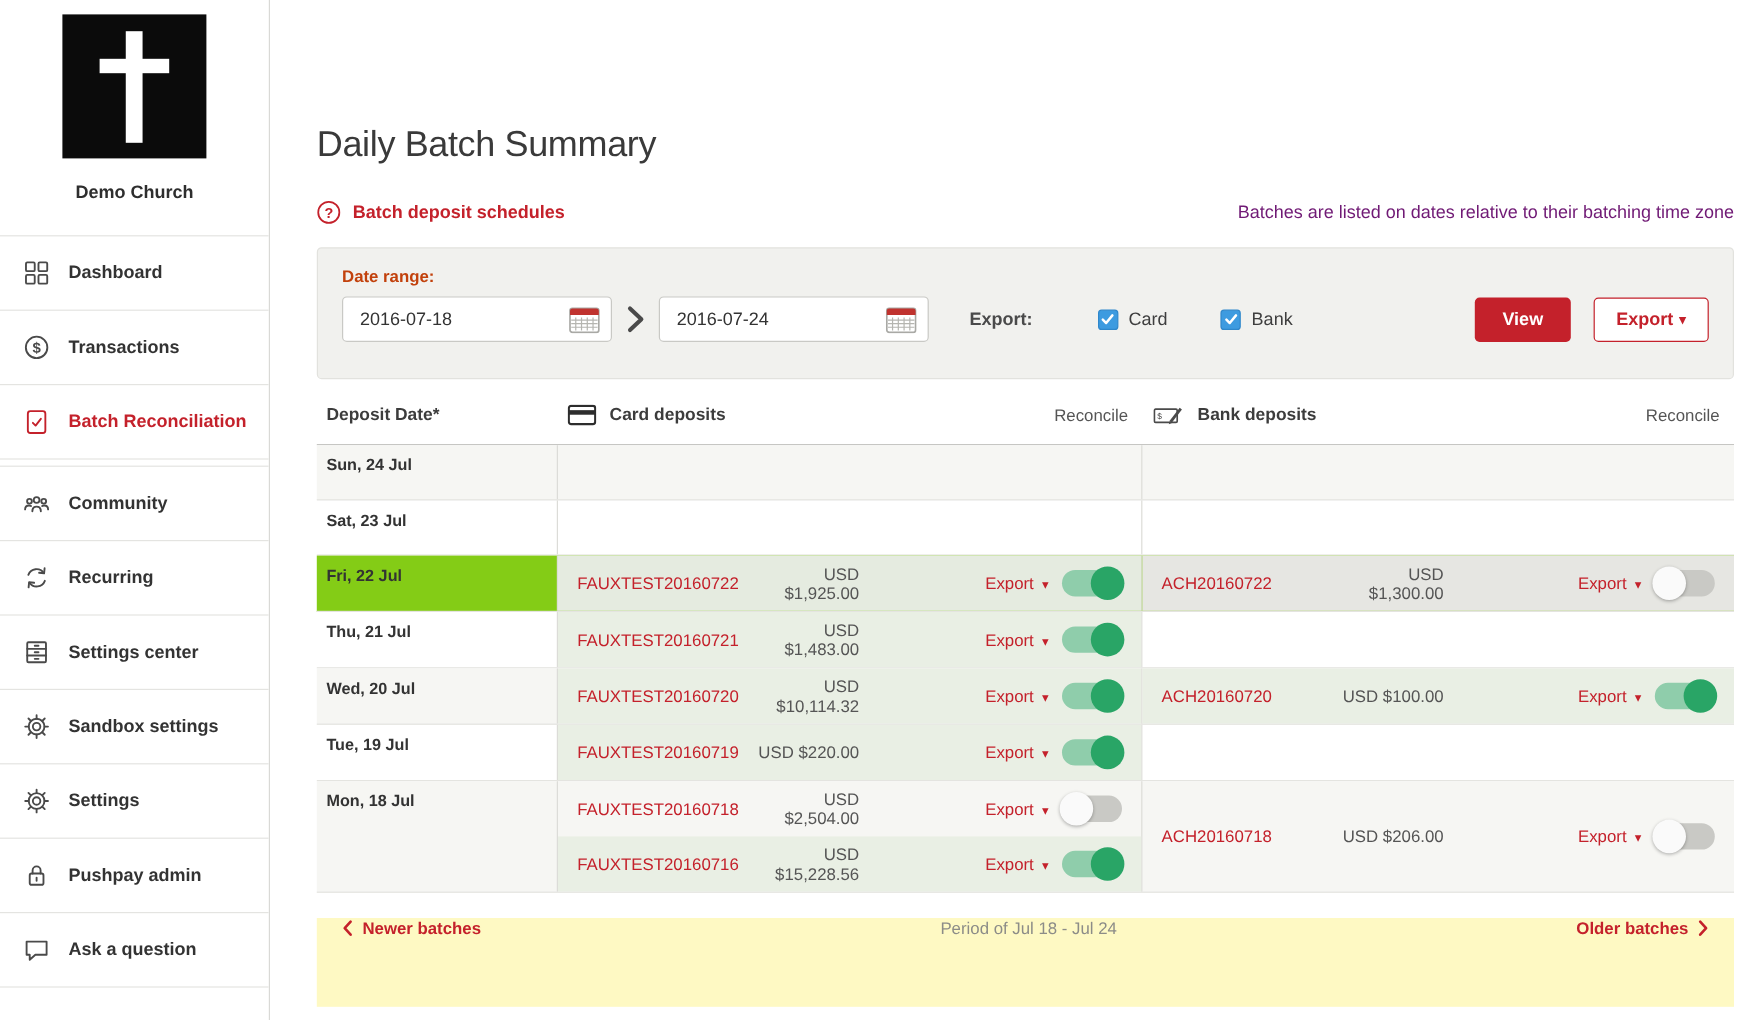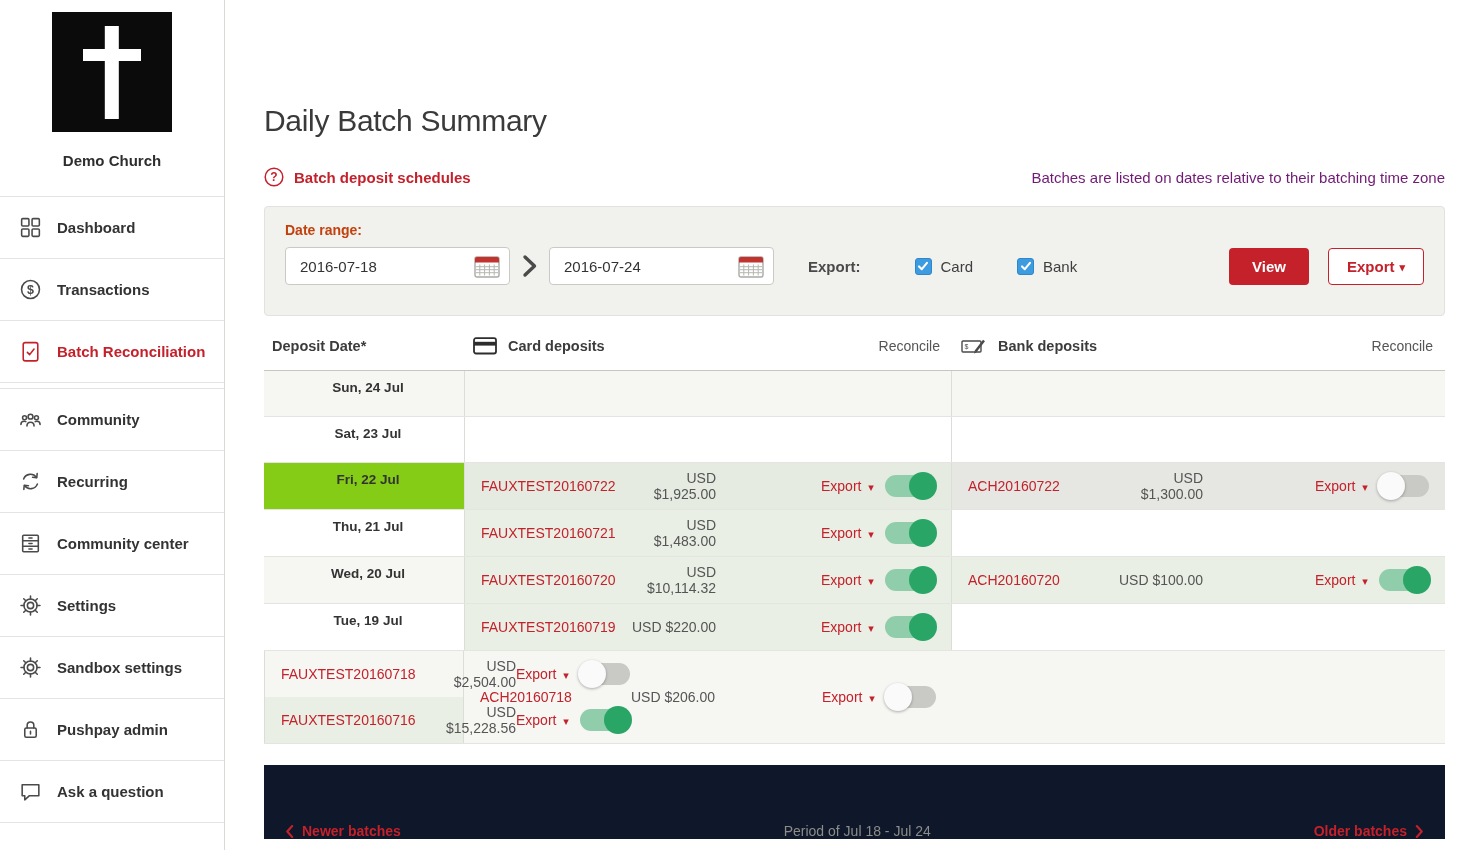--- a/index.html
+++ b/index.html
@@ -74,43 +74,43 @@
   .th-date { font-size:14.5px; font-weight:700; color:#3c3c3c; padding-left:8px; }
   .th-section { display:flex; align-items:center; gap:11px; padding:0 12px 0 9px; }
   .th-label { font-size:14.5px; font-weight:700; color:#3c3c3c; }
   .th-spacer { flex:1; }
   .th-reconcile { font-size:14px; color:#555; }
   .card-icon svg { width:24px; height:18px; display:block; }
   .cheque-icon svg { width:26px; height:18px; display:block; }
   .trow { display:grid; grid-template-columns:200px 488px 493px; border-bottom:1px solid #e4e4e0; min-height:46px; }
   .trow.shade { background:#f6f6f3; }
   .trow.hover { background:#84cc16; }
-  .cell-date { padding:9px 0 0 8px; font-size:13.5px; font-weight:700; color:#333;text-align:center; }
+  .cell-date { padding:9px 0 0 8px; font-size:13.5px; font-weight:700; color:#333; }
   .cell-card, .cell-bank { position:relative; }
   .cell-card { border-left:1px solid #dcdcd8; border-right:1px solid #dcdcd8; }
   .cell-bank { display:flex; flex-direction:column; justify-content:center; }
   .entry { height:46px; display:grid; grid-template-columns:140px 95px 1fr 60px 54px; align-items:center; padding:0 16px; column-gap:0; }
   .entry > .spacer { }
   .entry.on { background:#e9efe4; }
   .trow.hover .entry.on { background:#e5ebe0; }
   .trow.hover .cell-bank { background:#e6e6e2; }
   .batch-link { font-size:14px; color:#c4212b; cursor:pointer; }
   .amount { font-size:14px; color:#555; text-align:right; }
   .cell-export { font-size:14px; color:#c4212b; font-weight:400; cursor:pointer; white-space:nowrap; grid-column:4; }
   .cell-export .caret { font-size:11px; margin-left:3px; }
   .toggle { position:relative; width:50px; height:22px; border-radius:11px; cursor:pointer; justify-self:end; }
   .toggle.on { background:#8fcdab; }
   .toggle.off { background:#c9c9c5; }
   .toggle .knob { position:absolute; top:-3px; width:28px; height:28px; border-radius:50%; }
   .toggle.on .knob { right:-2px; background:#29a566; }
   .toggle.off .knob { left:-2px; background:#fafafa; box-shadow:0 1px 3px rgba(0,0,0,0.3); }
   
   .pager {
-    margin-top:21px; height:74px; background:#0f172a;
-    display:flex; align-items:flex-end; padding:0 21px;
+    margin-top:21px; height:74px; background:#fef9c3;
+    display:flex; align-items:flex-start; padding:0 21px;
   }
   .pager-link { display:flex; align-items:center; gap:8px; color:#c4212b; font-size:14px; font-weight:700; cursor:pointer; }
   .pager-link svg { width:9px; height:15px; }
   .pager-center { flex:1; text-align:center; font-size:14px; color:#8c8c88; }
 </style>
 </head>
 <body>
 
 <div class="sidebar">
   <div class="logo">
@@ -175,41 +175,41 @@
       </div>
       <div class="nav-item">
         <span class="nav-icon">
           <svg viewBox="0 0 24 24" fill="none" stroke="currentColor" stroke-width="1.5" stroke-linecap="round" stroke-linejoin="round">
             <rect x="4.5" y="4" width="15" height="16" rx="1"></rect>
             <line x1="4.5" y1="9.3" x2="19.5" y2="9.3"></line>
             <line x1="4.5" y1="14.6" x2="19.5" y2="14.6"></line>
             <path d="M10.5 6.8 h3 M10.5 12 h3 M10.5 17.3 h3"></path>
           </svg>
         </span>
-        <span>Community center</span>
+        <span>Settings center</span>
       </div>
       <div class="nav-item">
         <span class="nav-icon">
           <svg viewBox="0 0 24 24" fill="none" stroke="currentColor" stroke-width="1.5" stroke-linecap="round" stroke-linejoin="round">
             <circle cx="12" cy="12" r="3"></circle>
             <circle cx="12" cy="12" r="6.3"></circle>
             <path d="M12 5.7 V2.9 M12 21.1 v-2.8 M18.3 12 h2.8 M2.9 12 h2.8 M16.5 7.5 l2-2 M5.5 18.5 l2-2 M16.5 16.5 l2 2 M5.5 5.5 l2 2"></path>
           </svg>
         </span>
-        <span>Settings</span>
+        <span>Sandbox settings</span>
       </div>
       <div class="nav-item">
         <span class="nav-icon">
           <svg viewBox="0 0 24 24" fill="none" stroke="currentColor" stroke-width="1.5" stroke-linecap="round" stroke-linejoin="round">
             <circle cx="12" cy="12" r="3"></circle>
             <circle cx="12" cy="12" r="6.3"></circle>
             <path d="M12 5.7 V2.9 M12 21.1 v-2.8 M18.3 12 h2.8 M2.9 12 h2.8 M16.5 7.5 l2-2 M5.5 18.5 l2-2 M16.5 16.5 l2 2 M5.5 5.5 l2 2"></path>
           </svg>
         </span>
-        <span>Sandbox settings</span>
+        <span>Settings</span>
       </div>
       <div class="nav-item">
         <span class="nav-icon">
           <svg viewBox="0 0 24 24" fill="none" stroke="currentColor" stroke-width="1.5" stroke-linecap="round" stroke-linejoin="round">
             <rect x="6.5" y="10.5" width="11" height="9" rx="1.5"></rect>
             <path d="M8.8 10.5 V8 a3.2 3.2 0 0 1 6.4 0 v2.5"></path>
             <line x1="12" y1="13.8" x2="12" y2="16.3"></line>
           </svg>
         </span>
         <span>Pushpay admin</span>
@@ -423,20 +423,21 @@
     <span class="spacer"></span>
     <span class="cell-export">Export <span class="caret">▾</span></span>
     <span class="toggle on">
                 <span class="knob"></span>
               </span>
   </div>
           </div>
           <div class="cell-bank"></div>
         </div>
         <div class="trow shade">
+          <div class="cell-date">Mon, 18 Jul</div>
           <div class="cell-card">
             <div class="entry off">
     <span class="batch-link">FAUXTEST20160718</span>
     <span class="amount">USD $2,504.00</span>
     <span class="spacer"></span>
     <span class="cell-export">Export <span class="caret">▾</span></span>
     <span class="toggle off">
                 <span class="knob"></span>
               </span>
   </div>

